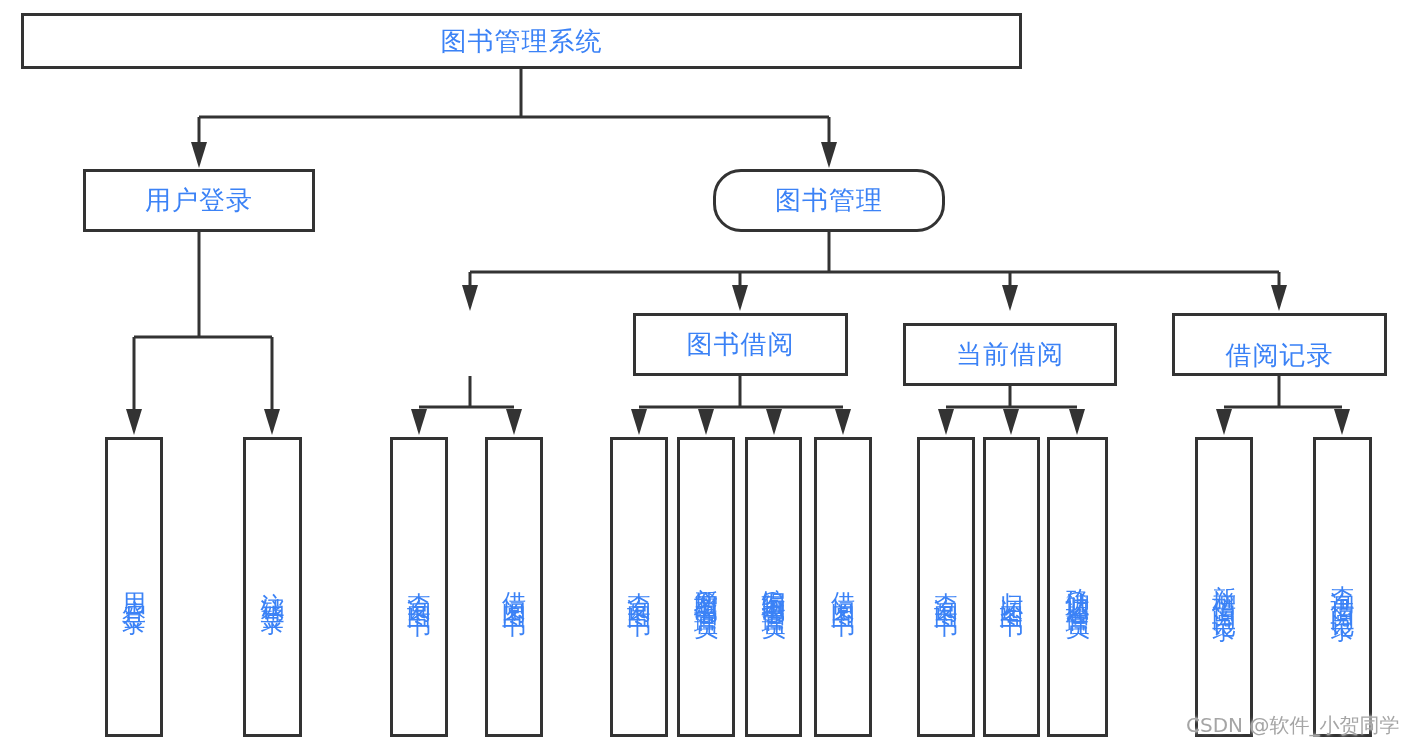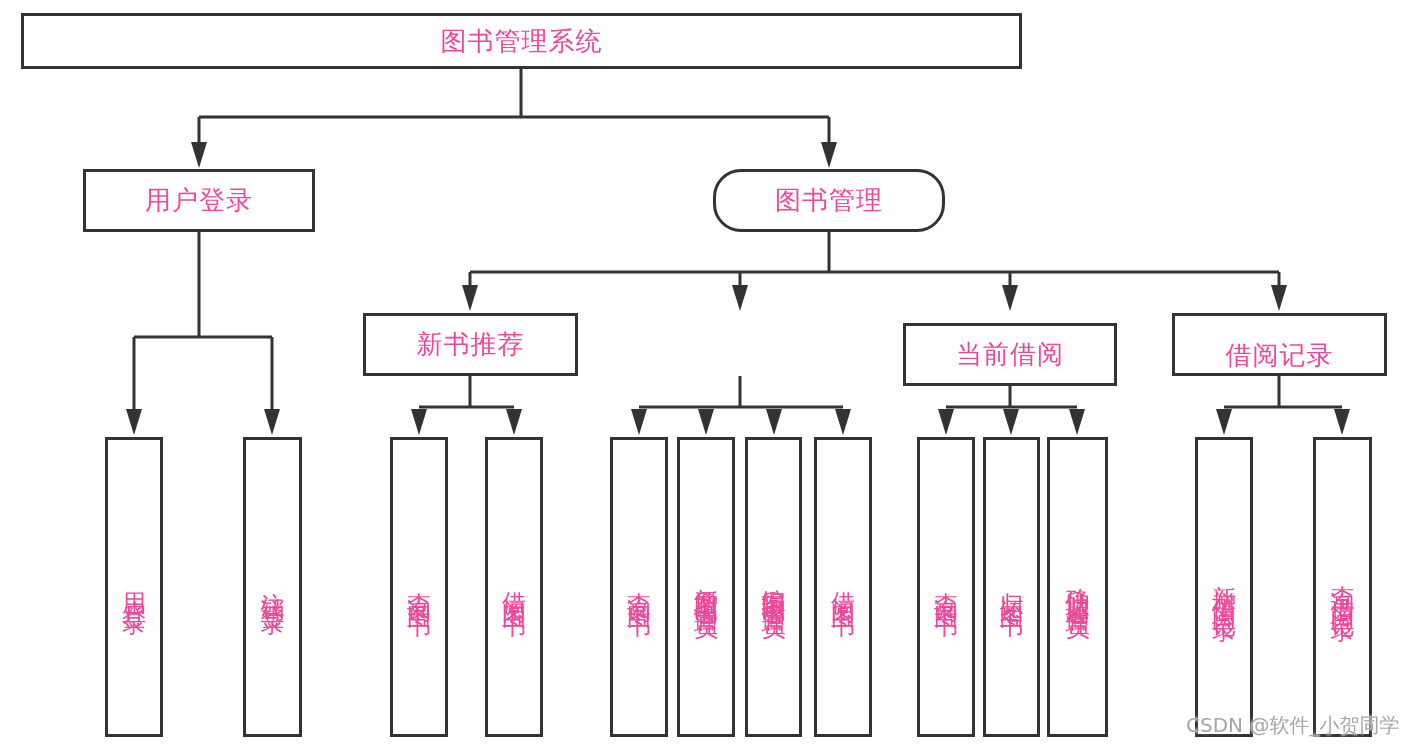--- a/index.html
+++ b/index.html
@@ -22,21 +22,21 @@
     z-index: 1;
   }
   .node {
     position: absolute;
     box-sizing: border-box;
     background: #ffffff;
     border: 3px solid #333333;
     display: flex;
     align-items: center;
     justify-content: center;
-    color: #ec4899;
+    color: #3b82f6;
     z-index: 2;
   }
   .node.h {
     font-size: 26px;
     letter-spacing: 1px;
   }
   .node.v {
     font-size: 24px;
   }
   .node.v .vtext {
@@ -120,22 +120,22 @@
     <span>图书管理系统</span>
   </div>
 
   <div class="node h" style="left:83px; top:169px; width:232px; height:63px;">
     <span>用户登录</span>
   </div>
   <div class="node h" style="left:713px; top:169px; width:232px; height:63px;border-radius:28px;">
     <span>图书管理</span>
   </div>
 
-  <div class="node h" style="left:363px; top:313px; width:215px; height:63px;">
-    <span>新书推荐</span>
+  <div class="node h" style="left:633px; top:313px; width:215px; height:63px;">
+    <span>图书借阅</span>
   </div>
   <div class="node h" style="left:903px; top:323px; width:214px; height:63px;">
     <span>当前借阅</span>
   </div>
   <div class="node h" style="left:1172px; top:313px; width:215px; height:63px;align-items:flex-end;">
     <span>借阅记录</span>
   </div>
 
   <div class="node v" style="left:105px; top:437px; width:58px; height:300px;">
     <span class="vtext">用户登录</span>

